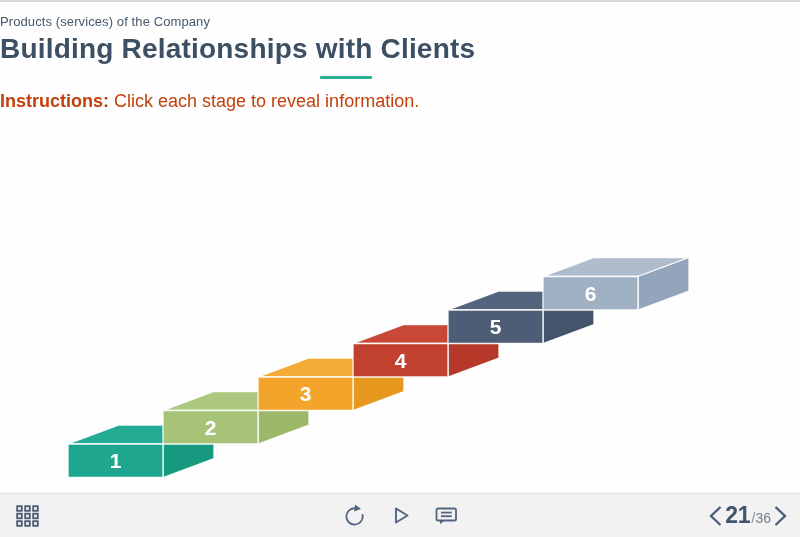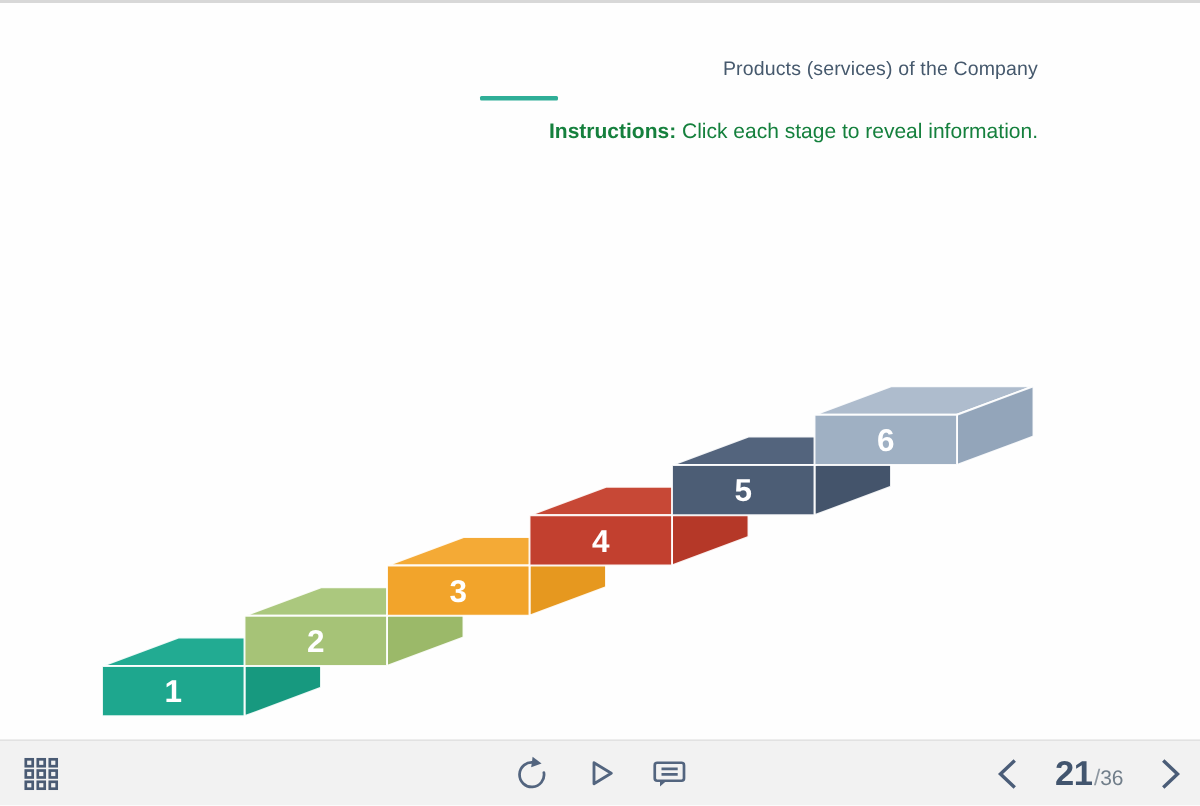--- a/index.html
+++ b/index.html
@@ -5,56 +5,57 @@
   html,body{margin:0;padding:0;}
   body{
     width:800px;height:537px;overflow:hidden;position:relative;
     background:#fefefe;
     font-family:"Liberation Sans", sans-serif;
     -webkit-font-smoothing:antialiased;
   }
   .top-edge{position:absolute;top:0;left:0;width:800px;height:2px;background:#d8d8d8;}
   .slide{position:absolute;top:2px;left:0;width:800px;height:491px;background:#fefefe;}
 
-  .header{position:absolute;top:12px;left:0;width:692px;text-align:right;margin-top:24px;}
+  .header{position:absolute;top:12px;left:0;width:692px;text-align:left;}
   .eyebrow{font-size:13px;color:#46596d;letter-spacing:.1px;}
   .title{margin:4px 0 0 0;font-size:28px;font-weight:bold;color:#3c4f63;letter-spacing:.2px;}
   .title-underline{width:52px;height:3px;margin:11px auto 0 auto;border-radius:1px;}
-  .instructions{margin:12px 0 0 0;font-size:14px;color:#15803d;}
+  .instructions{margin:12px 0 0 0;font-size:18px;color:#c2410c;}
   .instructions b{font-weight:bold;}
 
   .stairs-svg{position:absolute;top:0;left:0;}
   .step-num{font-family:"Liberation Sans",sans-serif;font-size:21px;font-weight:bold;}
   .stairs-svg g{cursor:pointer;}
 
   .player-bar{
     position:absolute;left:0;top:493px;width:800px;height:44px;
     background:#f2f2f2;border-top:1px solid #e2e2e2;box-sizing:border-box;
     display:flex;align-items:center;
   }
   .pbtn{background:none;border:none;padding:0;margin:0;cursor:pointer;
     display:flex;align-items:center;justify-content:center;height:34px;}
   .menu-btn{margin-left:10px;width:34px;}
   .center-group{position:absolute;left:0;width:800px;display:flex;justify-content:center;gap:14px;pointer-events:none;}
   .center-group .pbtn{pointer-events:auto;width:32px;}
-  .nav-group{position:absolute;right:10px;display:flex;align-items:center;gap:22px;}
+  .nav-group{position:absolute;right:10px;display:flex;align-items:center;}
   .counter{display:flex;align-items:baseline;user-select:none;}
   .counter .cur{font-size:23px;font-weight:bold;color:#42556e;letter-spacing:-.3px;}
   .counter .sep{font-size:15px;color:#8d97a1;margin-left:1px;}
   .counter .tot{font-size:14px;color:#717e8a;}
   .icon{display:block;}
 </style>
 </head>
 <body>
 
 <div class="top-edge"></div>
 
 <div class="slide">
   <div class="header">
     <div class="eyebrow">Products (services) of the Company</div>
+    <h1 class="title">Building Relationships with Clients</h1>
     <div class="title-underline" style="background: rgb(47, 174, 151);"></div>
     <p class="instructions"><b>Instructions:</b><span> Click each stage to reveal information.</span></p>
   </div>
 
   <svg class="stairs-svg" width="800" height="537" viewBox="0 0 800 537">
       <g>
         <polygon points="68,442 119,423 214,423 163,442" fill="#22ab92" stroke="rgba(255,255,255,0.92)" stroke-width="1.3" stroke-linejoin="round"></polygon>
         <polygon points="163,442 214,423 214,456.5 163,475.5" fill="#17997f" stroke="rgba(255,255,255,0.92)" stroke-width="1.3" stroke-linejoin="round"></polygon>
         <polygon points="68,442 163,442 163,475.5 68,475.5" fill="#1ea78e" stroke="rgba(255,255,255,0.92)" stroke-width="1.3" stroke-linejoin="round"></polygon>
         <text x="115.5" y="466.25" text-anchor="middle" fill="#ffffff" class="step-num">1</text>

